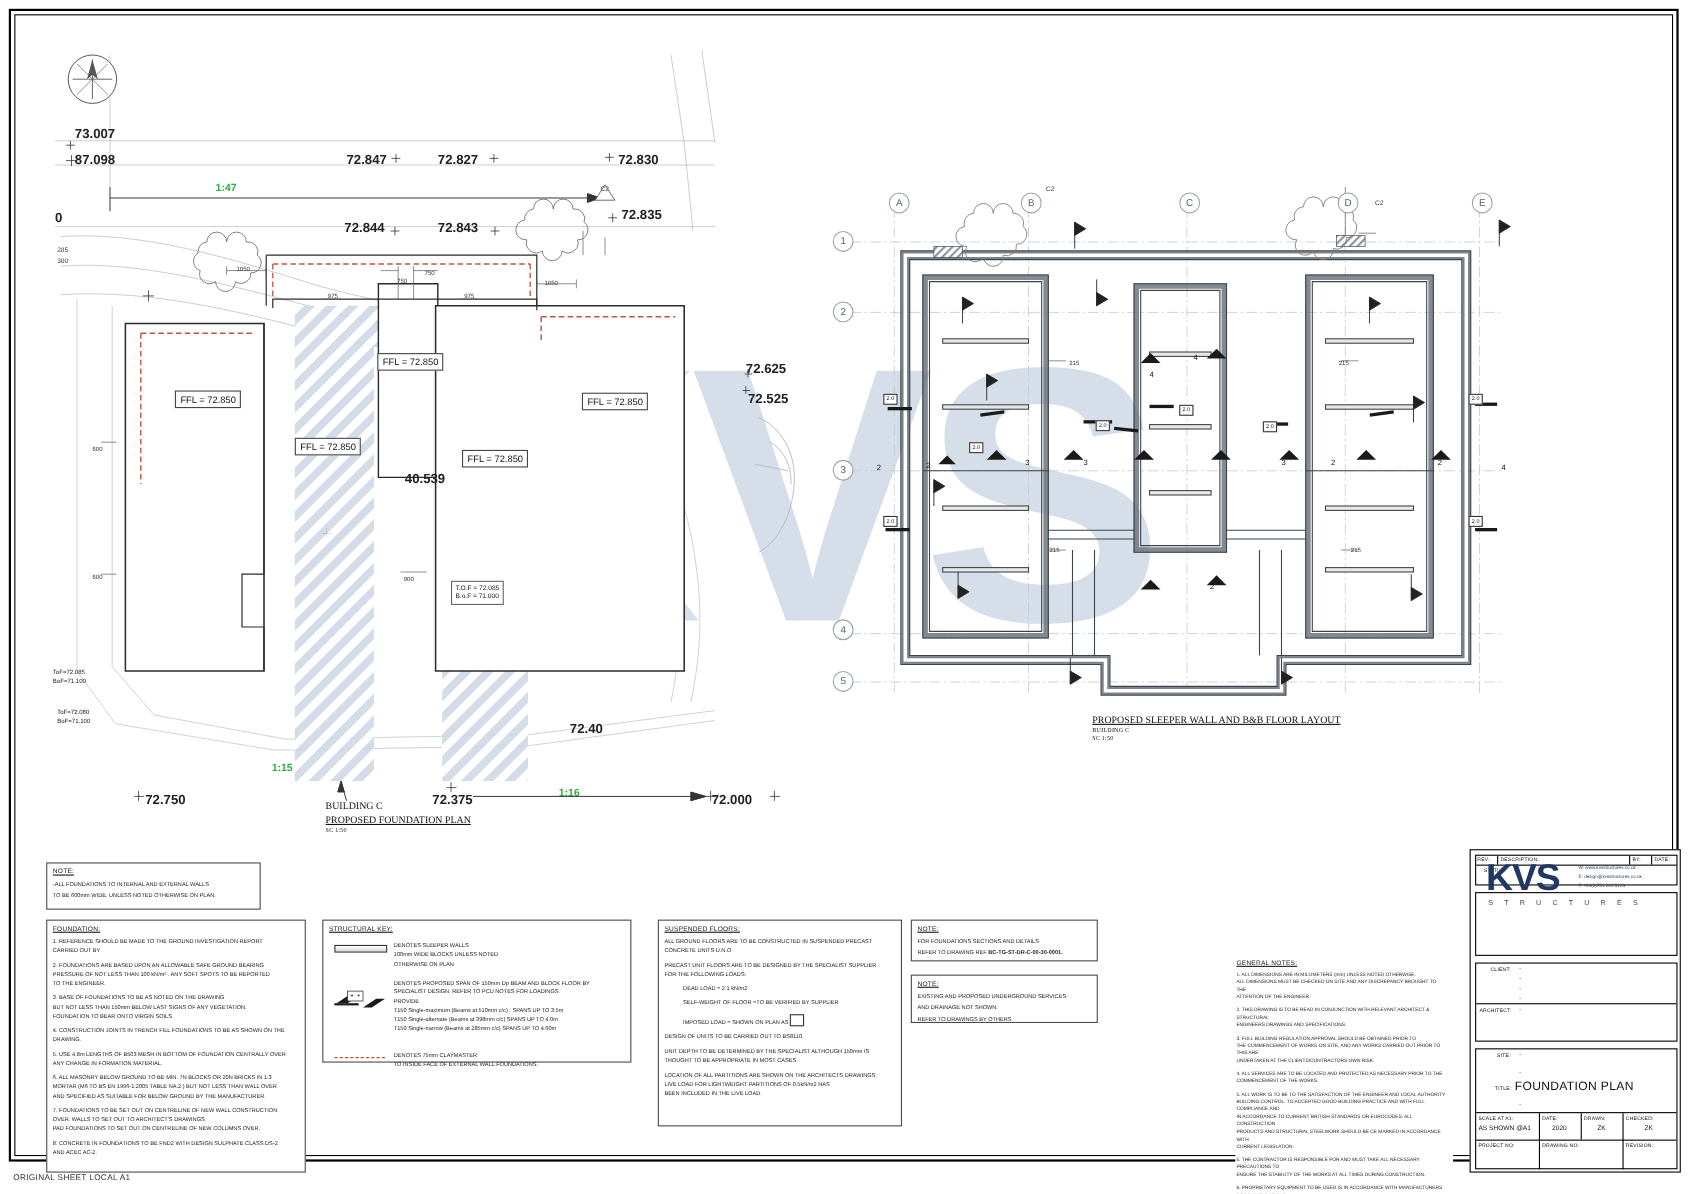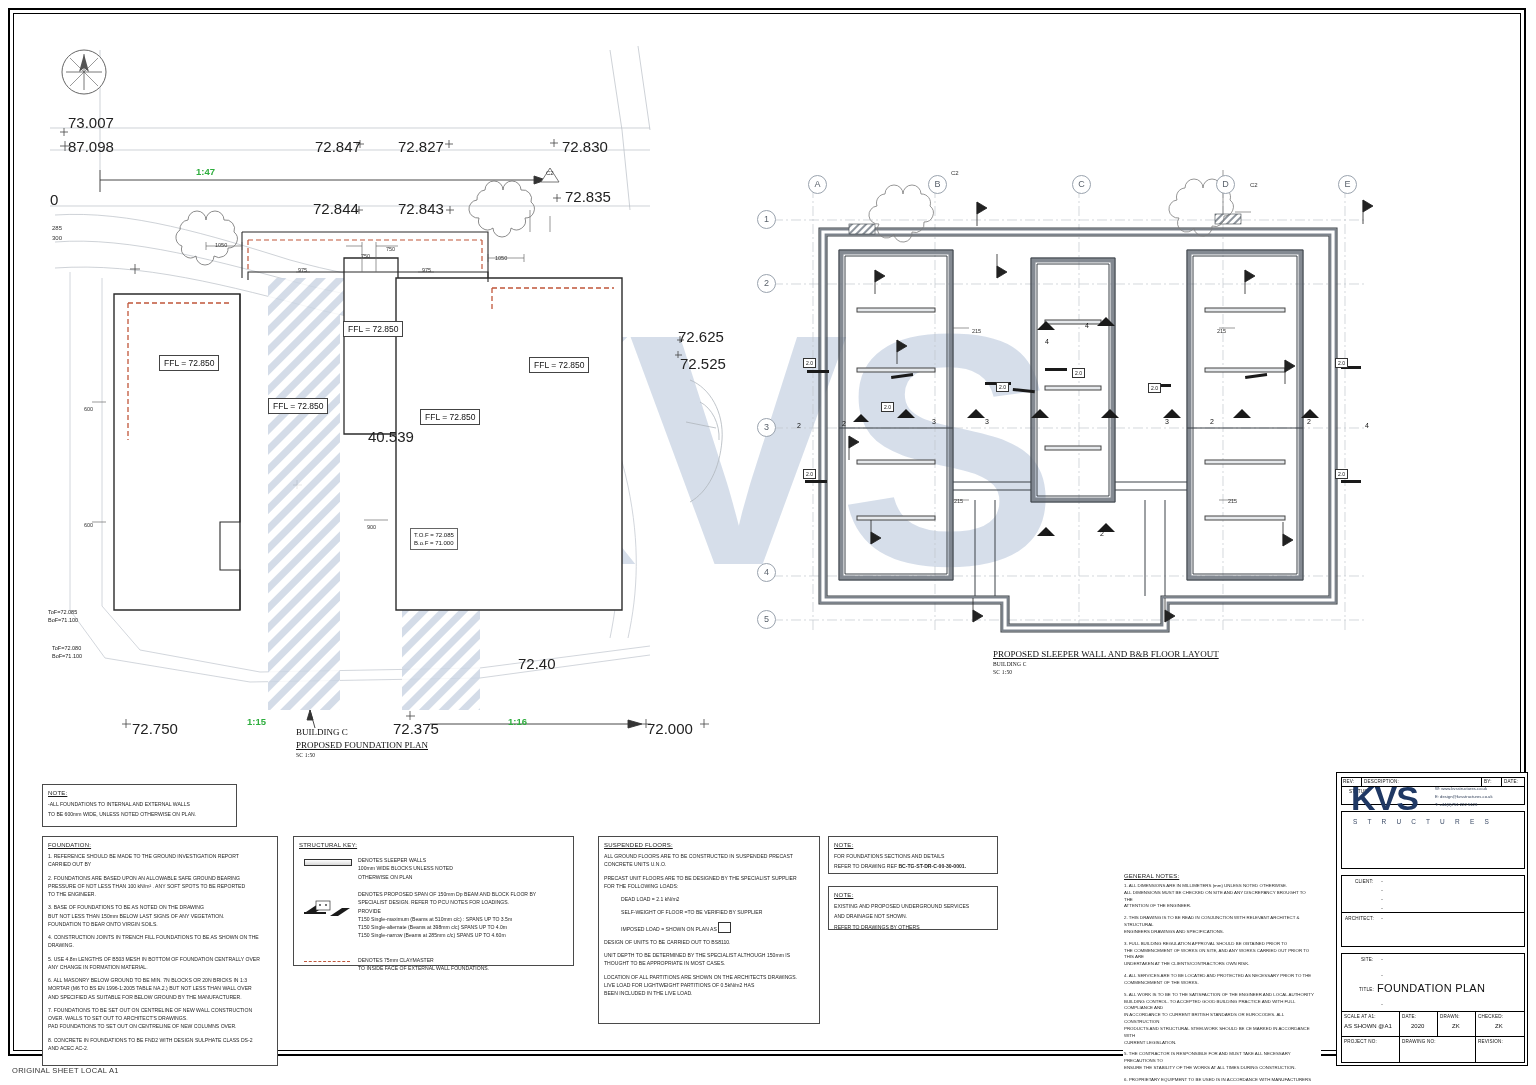--- a/index.html
+++ b/index.html
@@ -19,21 +19,21 @@
   #watermark .wm-k{position:absolute;left:210px;top:40px;font-size:330px;font-weight:bold;
                    color:#c9d4e4;opacity:.75;letter-spacing:-10px;font-family:"Liberation Sans",sans-serif;}
   #watermark .wm-word{position:absolute;left:40px;top:500px;font-size:62px;letter-spacing:34px;
                       color:#ccd6e6;opacity:.8;}
 
   
   .draw{position:absolute;z-index:3;}
   svg{display:block;overflow:visible;}
 
   
-  .lvl{position:absolute;font-size:15px;color:#222;white-space:nowrap;z-index:6;}
+  .lvl{position:absolute;font-size:12px;color:#222;white-space:nowrap;z-index:6;font-weight:bold;}
   .lvl-sm{position:absolute;font-size:6px;color:#333;white-space:nowrap;z-index:6;}
   .grad{position:absolute;font-size:9.5px;color:#2fae3e;font-weight:bold;z-index:6;}
   .ffl{position:absolute;z-index:7;font-size:8.5px;border:1px solid #444;background:#fff;
        padding:2px 4px;white-space:nowrap;color:#111;}
   .tof{position:absolute;z-index:7;font-size:6px;border:1px solid #666;background:#fff;
        padding:2px 3px;line-height:1.35;white-space:nowrap;color:#111;}
   .bof-note{position:absolute;z-index:6;font-size:5.5px;line-height:1.5;color:#222;white-space:nowrap;}
   .dimtxt{position:absolute;font-size:5.5px;color:#333;z-index:6;white-space:nowrap;}
   .plan-title{position:absolute;z-index:8;font-size:9px;line-height:1.45;color:#111;font-family:Liberation Serif, serif;}
   .plan-title .u{text-decoration:underline;}
@@ -236,21 +236,21 @@
   <div class="lvl" style="left:668px;top:318px">72.625</div>
   <div class="lvl" style="left:670px;top:345px">72.525</div>
   <div class="lvl" style="left:358px;top:418px">40.539</div>
   <div class="lvl" style="left:122px;top:710px">72.750</div>
   <div class="lvl" style="left:383px;top:710px">72.375</div>
   <div class="lvl" style="left:637px;top:710px">72.000</div>
   <div class="lvl" style="left:508px;top:645px">72.40</div>
   <div class="lvl" style="left:40px;top:181px">0</div>
 
   <div class="grad" style="left:186px;top:156px">1:47</div>
-  <div class="grad" style="left:237px;top:706px">1:15</div>
+  <div class="grad" style="left:237px;top:683px">1:15</div>
   <div class="grad" style="left:498px;top:706px">1:16</div>
 
   <div class="lvl-sm" style="left:42px;top:215px">285</div>
   <div class="lvl-sm" style="left:42px;top:225px">300</div>
   <div class="lvl-sm" style="left:536px;top:160px">C2</div>
 
   <div class="ffl" style="left:149px;top:345px">FFL = 72.850</div>
   <div class="ffl" style="left:258px;top:388px">FFL = 72.850</div>
   <div class="ffl" style="left:333px;top:311px">FFL = 72.850</div>
   <div class="ffl" style="left:410px;top:399px">FFL = 72.850</div>

